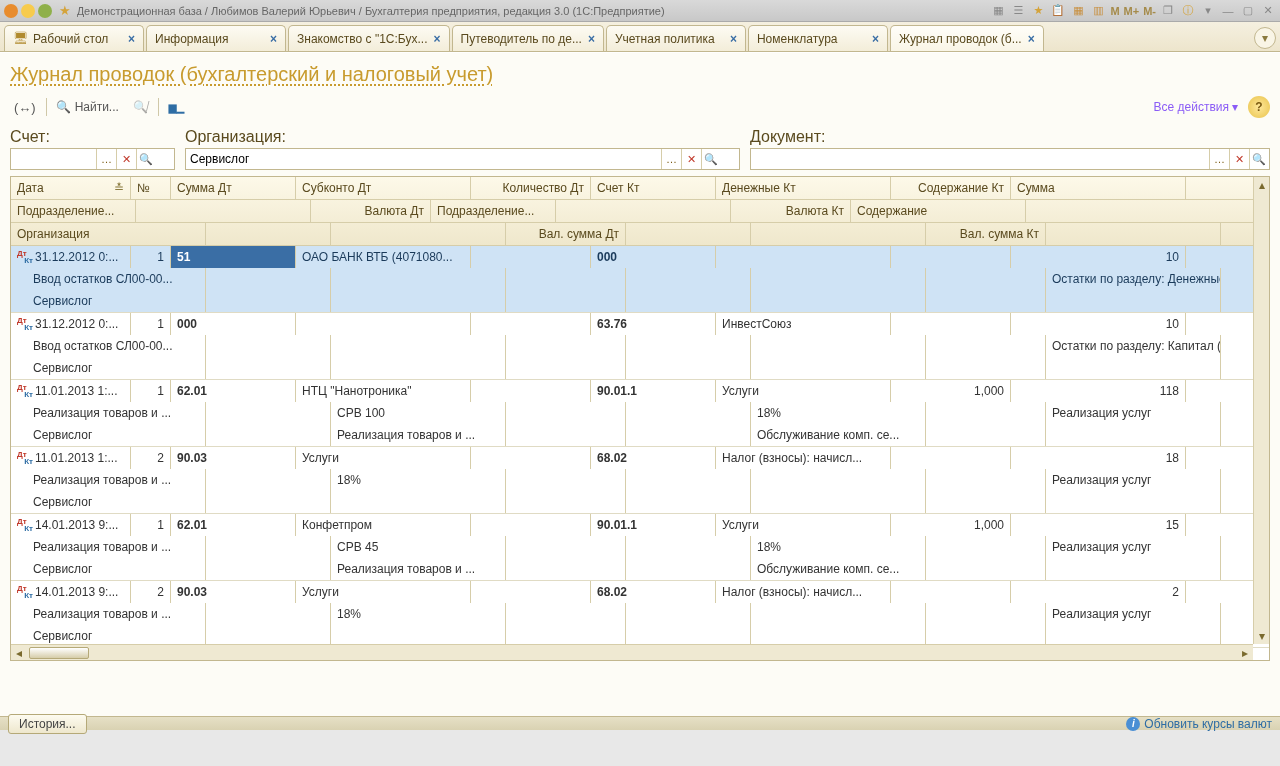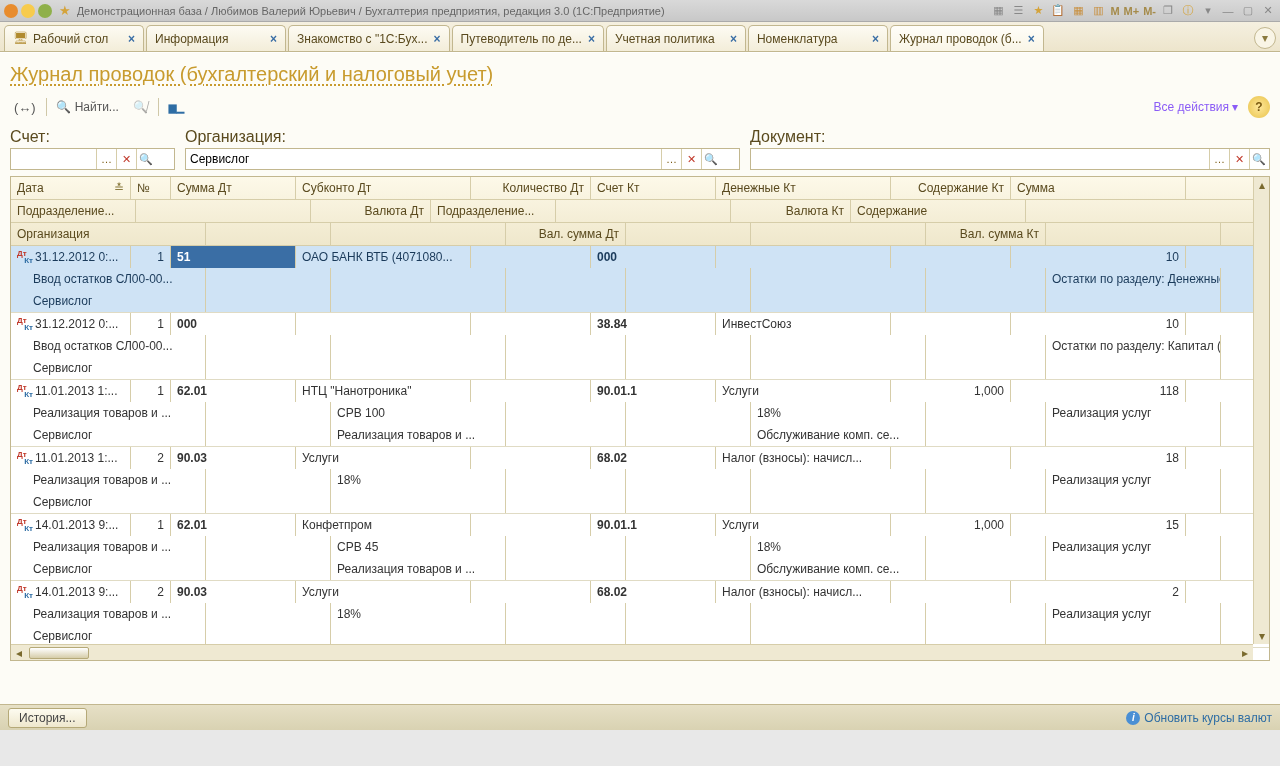--- a/index.html
+++ b/index.html
@@ -73,21 +73,21 @@
 .c2{width:125px;} .c3{width:175px;} .c4{width:120px;justify-content:flex-end;}
 .c5{width:125px;} .c6{width:175px;} .c7{width:120px;justify-content:flex-end;}
 .c8{width:175px;justify-content:flex-start;} 
 .c01b{width:195px;}
 
 .num { justify-content:flex-end; }
 .bold { font-weight:bold; }
 .sel-cell { background:#3a6ea5 !important; color:#fff !important; }
 
 
-.statusbar { position:absolute; bottom:0; left:0; right:0; height:26px; background:linear-gradient(#e6e0c6,#d9d2b2); border-top:1px solid #c2b78f; display:flex; align-items:center; padding:0 8px; }
+.statusbar { position:absolute; bottom:0; left:0; right:0; height:14px; background:linear-gradient(#e6e0c6,#d9d2b2); border-top:1px solid #c2b78f; display:flex; align-items:center; padding:0 8px; }
 .history-btn { height:20px; background:linear-gradient(#fdfbf0,#eee7cd); border:1px solid #b5a978; border-radius:3px; padding:0 10px; display:flex; align-items:center; font-size:12px; cursor:pointer; color:#444; }
 .status-link { margin-left:auto; color:#2e6da4; font-size:12px; display:flex; align-items:center; gap:4px; cursor:pointer; }
 .info-i { width:14px; height:14px; border-radius:7px; background:#4a8fd4; color:#fff; display:inline-flex; align-items:center; justify-content:center; font-size:10px; font-style:italic; font-weight:bold; }
 </style>
 </head>
 <body>
 
 <div class="titlebar">
   <div class="tb-left">
     <span class="tb-btn tb-red"></span>
@@ -279,21 +279,21 @@
         <div class="grow-set">
           <div class="grow">
             <div class="gcell c0">
               <span class="grow-icon"></span>
               <span style="margin-left: 4px;">31.12.2012 0:...</span>
             </div>
             <div class="gcell c1">1</div>
             <div class="gcell c2 bold">000</div>
             <div class="gcell c3"></div>
             <div class="gcell c4"></div>
-            <div class="gcell c5 bold">38.84</div>
+            <div class="gcell c5 bold">63.76</div>
             <div class="gcell c6">ИнвестСоюз</div>
             <div class="gcell c7"></div>
             <div class="gcell c8 num">10</div>
           </div>
           <div class="grow">
             <div class="gcell c01b indent">Ввод остатков СЛ00-00...</div>
             <div class="gcell c2"></div>
             <div class="gcell c3"></div>
             <div class="gcell c4"></div>
             <div class="gcell c5"></div>

